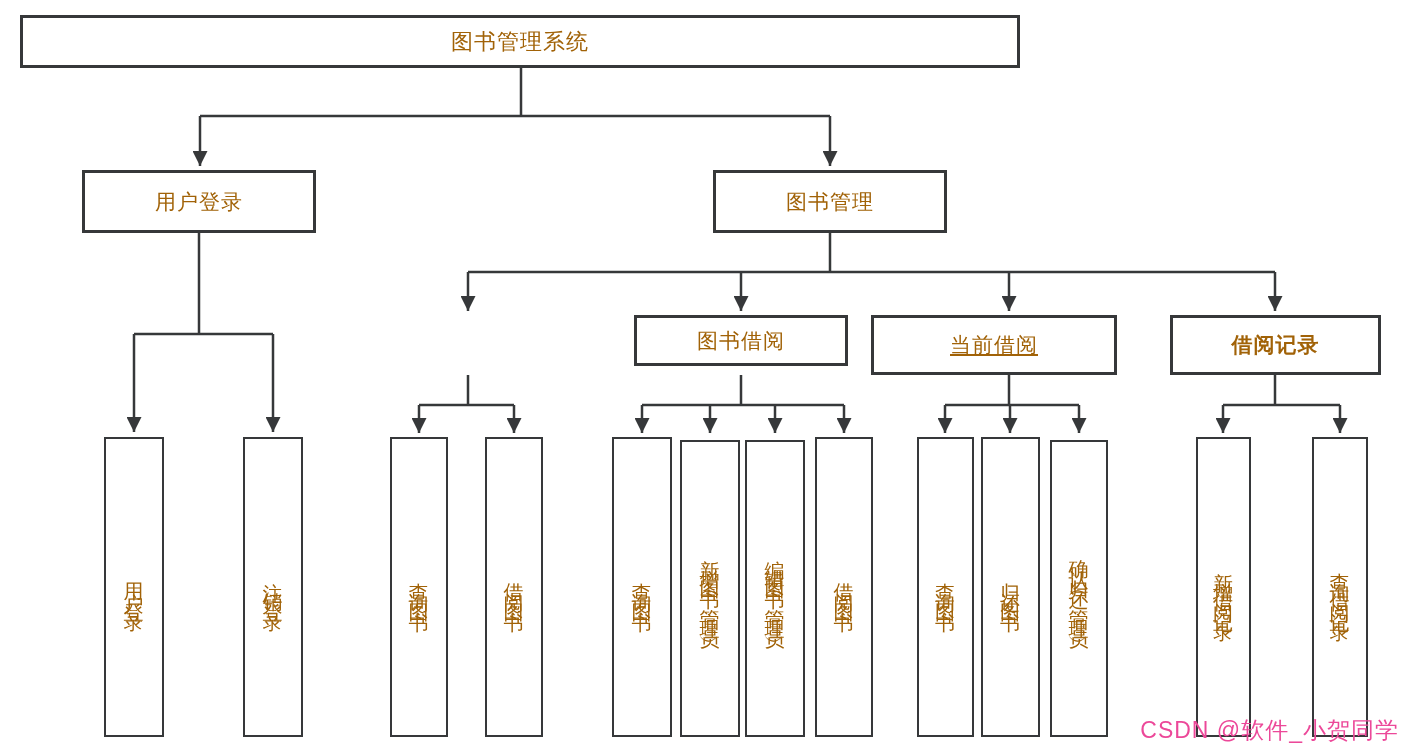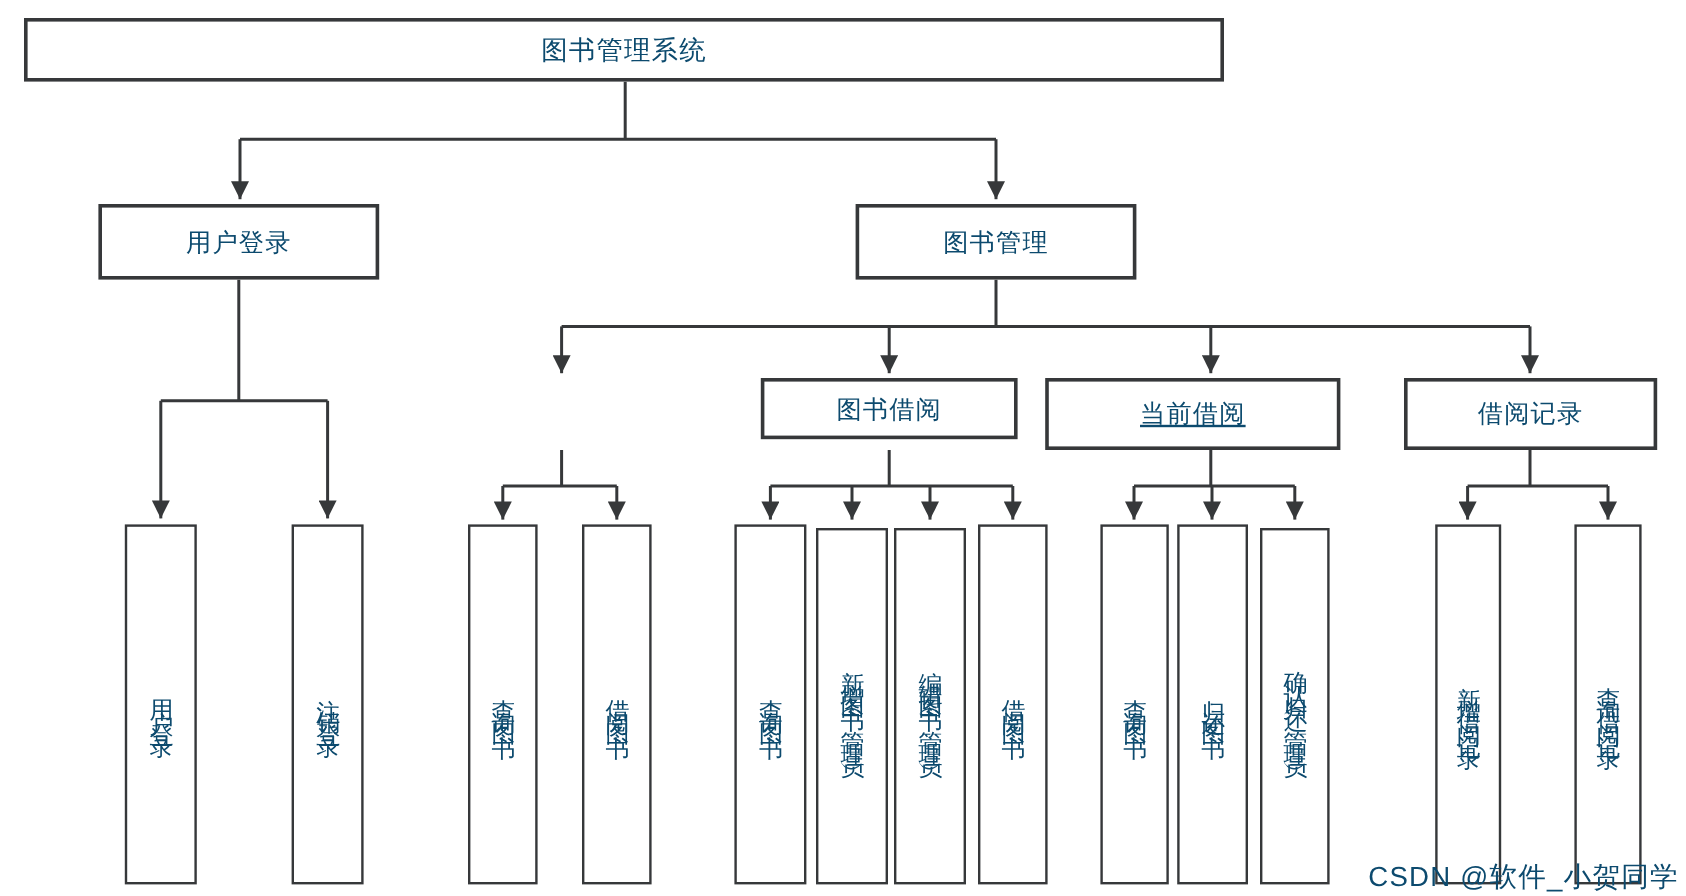--- a/index.html
+++ b/index.html
@@ -23,21 +23,21 @@
     pointer-events: none;
   }
   .box {
     position: absolute;
     box-sizing: border-box;
     background: #ffffff;
     border: 3px solid #36383a;
     display: flex;
     align-items: center;
     justify-content: center;
-    color: #0c4a6e;
+    color: #a16207;
     z-index: 2;
   }
   .hbox .label {
     font-size: 21px;
     letter-spacing: 1px;
     white-space: nowrap;
   }
   .root .label {
     font-size: 22px;
   }
@@ -49,21 +49,21 @@
     text-orientation: mixed;
     font-size: 20px;
     letter-spacing: 10px;
     line-height: 1;
   }
   #watermark {
     position: absolute;
     right: 6px;
     top: 715px;
     font-size: 23px;
-    color: #0c4a6e;
+    color: #ec4899;
     letter-spacing: 1px;
     z-index: 5;
     white-space: nowrap;
   }
 </style>
 </head>
 <body>
 
 <div id="canvas">
 
@@ -120,21 +120,21 @@
   <div class="box hbox" style="left:713px; top:170px; width:234px; height:63px;">
     <span class="label">图书管理</span>
   </div>
 
   <div class="box hbox" style="left:634px; top:315px; width:214px; height:51px;">
     <span class="label">图书借阅</span>
   </div>
   <div class="box hbox" style="left:871px; top:315px; width:246px; height:60px;text-decoration:underline;">
     <span class="label">当前借阅</span>
   </div>
-  <div class="box hbox" style="left:1170px; top:315px; width:211px; height:60px;">
+  <div class="box hbox" style="left:1170px; top:315px; width:211px; height:60px;font-weight:bold;">
     <span class="label">借阅记录</span>
   </div>
 
   <div class="box leaf" style="left:104px; top:437px; width:60px; height:300px;">
     <span class="label">用户登录</span>
   </div>
   <div class="box leaf" style="left:243px; top:437px; width:60px; height:300px;">
     <span class="label">注销登录</span>
   </div>
 

